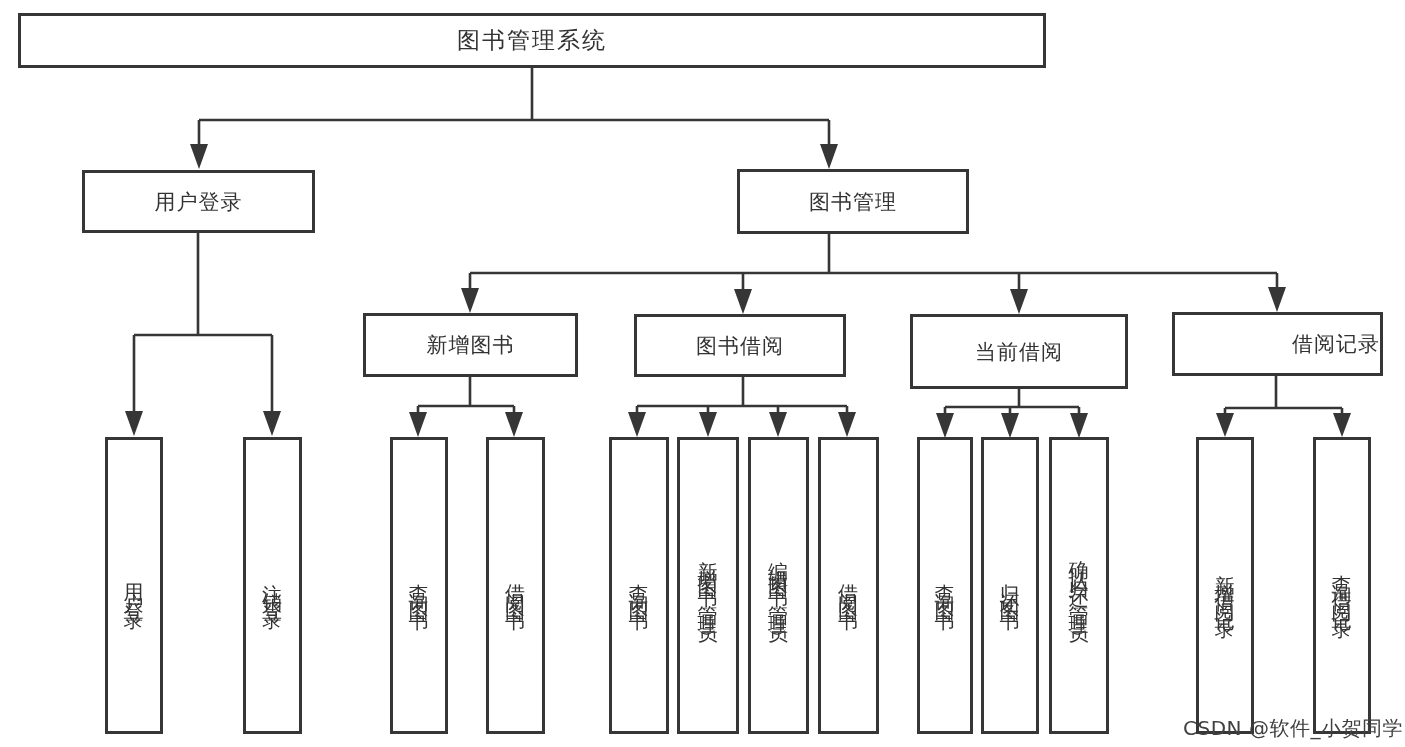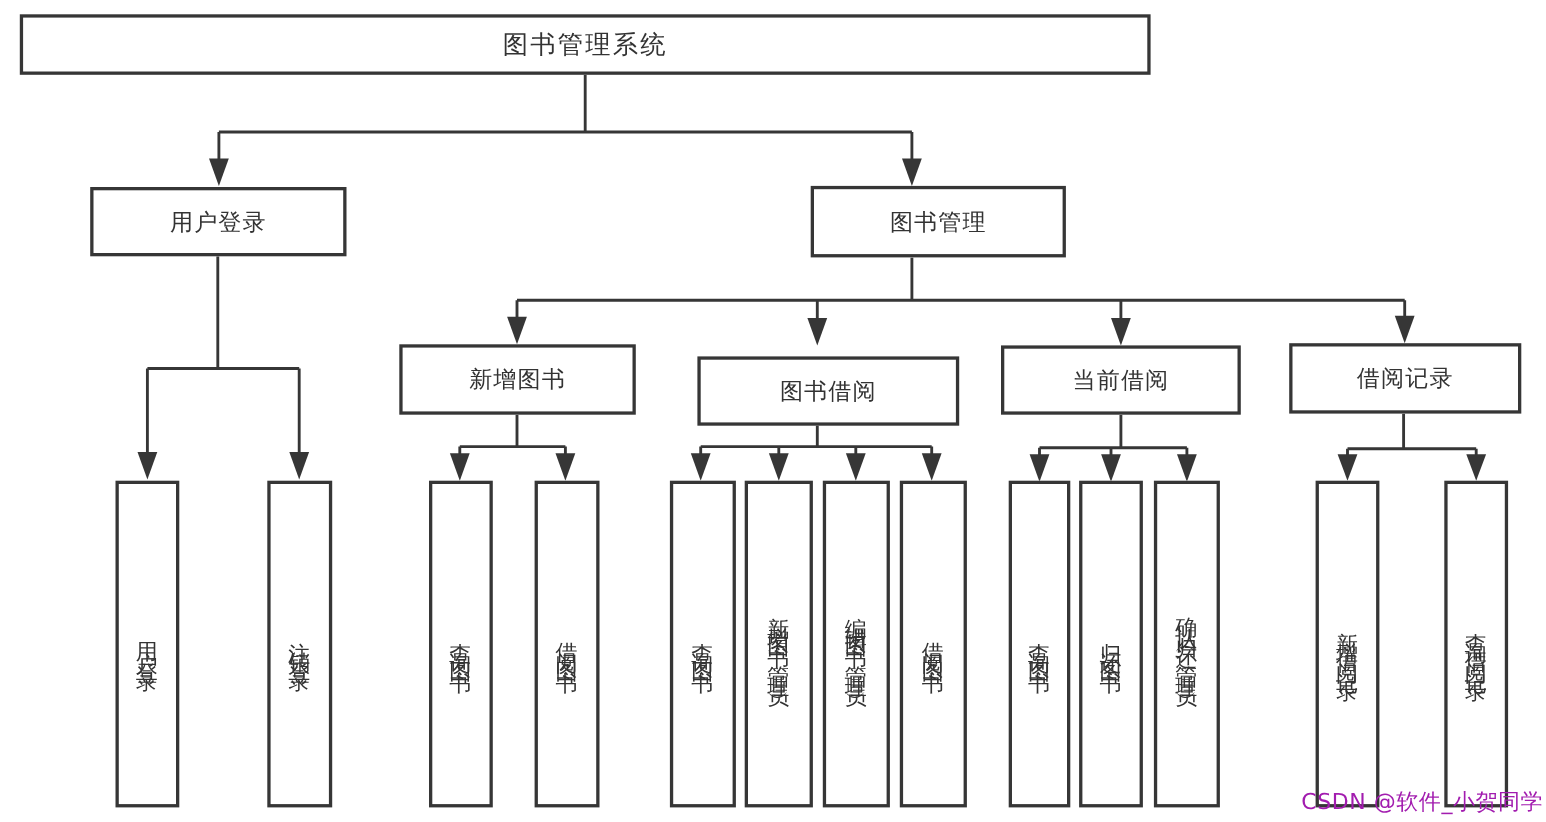--- a/index.html
+++ b/index.html
@@ -22,21 +22,21 @@
     border:3px solid #363636;background:#ffffff;
     display:flex;align-items:center;justify-content:center;
     top:437px;height:297px;
   }
   .leaf .vtext{
     writing-mode:vertical-rl;text-orientation:mixed;
     font-size:20px;line-height:1;letter-spacing:9px;color:#333333;white-space:nowrap;
   }
   .watermark{
     position:absolute;left:1183px;top:715px;z-index:5;
-    font-size:20px;color:#a21caf;letter-spacing:0.5px;white-space:nowrap;
+    font-size:20px;color:#404040;letter-spacing:0.5px;white-space:nowrap;
   }
 </style>
 </head>
 <body>
 
 <div class="stage">
 
   <svg class="wires" width="1405" height="747" viewBox="0 0 1405 747">
     <g>
       <path class="ln" d="M532 68 V120 M199 120 H829 M199 120 V146 M829 120 V146"></path>
@@ -87,27 +87,27 @@
   <div class="node" style="left:82px;top:170px;width:233px;height:63px;">
     <span>用户登录</span>
   </div>
   <div class="node" style="left:713px;top:169px;width:232px;height:65px;margin-left:24px;">
     <span>图书管理</span>
   </div>
 
   <div class="node" style="left:363px;top:313px;width:215px;height:64px;">
     <span>新增图书</span>
   </div>
-  <div class="node" style="left:634px;top:324px;width:238px;height:63px;">
+  <div class="node" style="left:634px;top:314px;width:212px;height:63px;">
     <span>图书借阅</span>
   </div>
-  <div class="node" style="left:910px;top:314px;width:218px;height:63px;">
+  <div class="node" style="left:910px;top:314px;width:218px;height:75px;">
     <span>当前借阅</span>
   </div>
-  <div class="node" style="left:1172px;top:312px;width:211px;height:64px;">
+  <div class="node" style="left:1172px;top:312px;width:211px;height:64px;justify-content:flex-end;">
     <span>借阅记录</span>
   </div>
 
   <div class="leaf" style="left:105px;width:58px;">
     <span class="vtext">用户登录</span>
   </div>
   <div class="leaf" style="left:243px;width:59px;">
     <span class="vtext">注销登录</span>
   </div>
 

